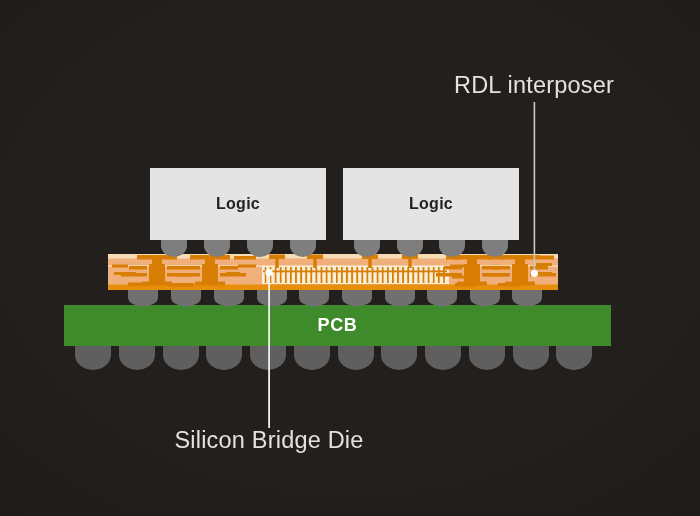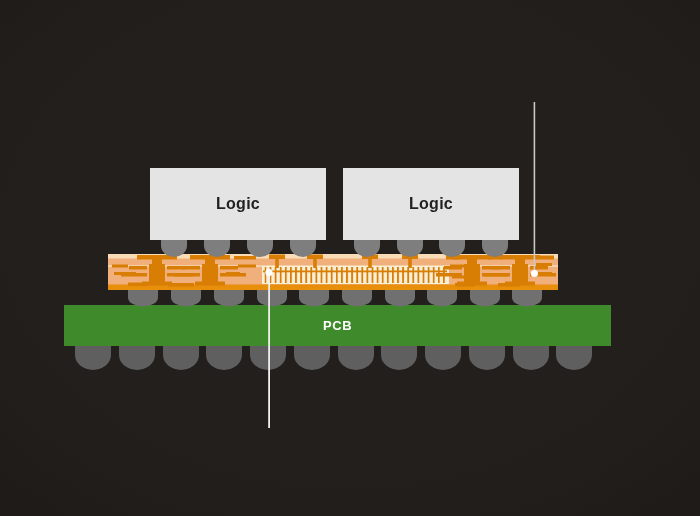--- a/index.html
+++ b/index.html
@@ -28,21 +28,21 @@
 
   
   .lbl{position:absolute;color:var(--label-text);font-size:23.5px;letter-spacing:0.2px;text-align:center;line-height:1.1;}
   .lbl-rdl   {left:414px;top:73px;width:240px;}
   .lbl-bridge{left:149px;top:428px;width:240px;}
   .die-lbl{position:absolute;top:168px;height:72px;width:176px;display:flex;align-items:center;justify-content:center;
            color:var(--die-text);font-size:16px;font-weight:bold;letter-spacing:0.3px;}
   .die-lbl.left {left:150px;}
   .die-lbl.right{left:343px;}
   .pcb-lbl{position:absolute;left:64px;top:305px;width:547px;height:41px;display:flex;align-items:center;justify-content:center;
-           color:var(--pcb-text);font-size:13px;font-weight:bold;letter-spacing:0.6px;}
+           color:var(--pcb-text);font-size:18px;font-weight:bold;letter-spacing:0.6px;}
 </style>
 </head>
 <body>
 
 <div class="stage">
 
   <svg width="700" height="516" viewBox="0 0 700 516">
     <defs>
       <path id="ballL" d="M -18 345.5 H 18 V 355 A 18 15 0 0 1 -18 355 Z"></path>
       <path id="bumpM" d="M -15 289.5 H 15 V 297.5 A 15 9 0 0 1 -15 297.5 Z"></path>
@@ -155,16 +155,18 @@
 
     <rect class="die" x="150" y="168" width="176" height="72"></rect>
     <rect class="die" x="343" y="168" width="176" height="72"></rect>
 
     <rect class="leader" x="533.6" y="102" width="1.6" height="170"></rect>
     <circle class="dot" cx="534.4" cy="273.5" r="3.6"></circle>
     <rect class="leader-b" x="268.2" y="272" width="1.8" height="156"></rect>
     <circle class="dot" cx="269" cy="272.5" r="3.6"></circle>
   </svg>
 
+  <div class="lbl lbl-rdl">RDL interposer</div>
+  <div class="lbl lbl-bridge">Silicon Bridge Die</div>
   <div class="die-lbl left">Logic</div>
   <div class="die-lbl right">Logic</div>
   <div class="pcb-lbl">PCB</div>
 </div>
 
 </body></html>

